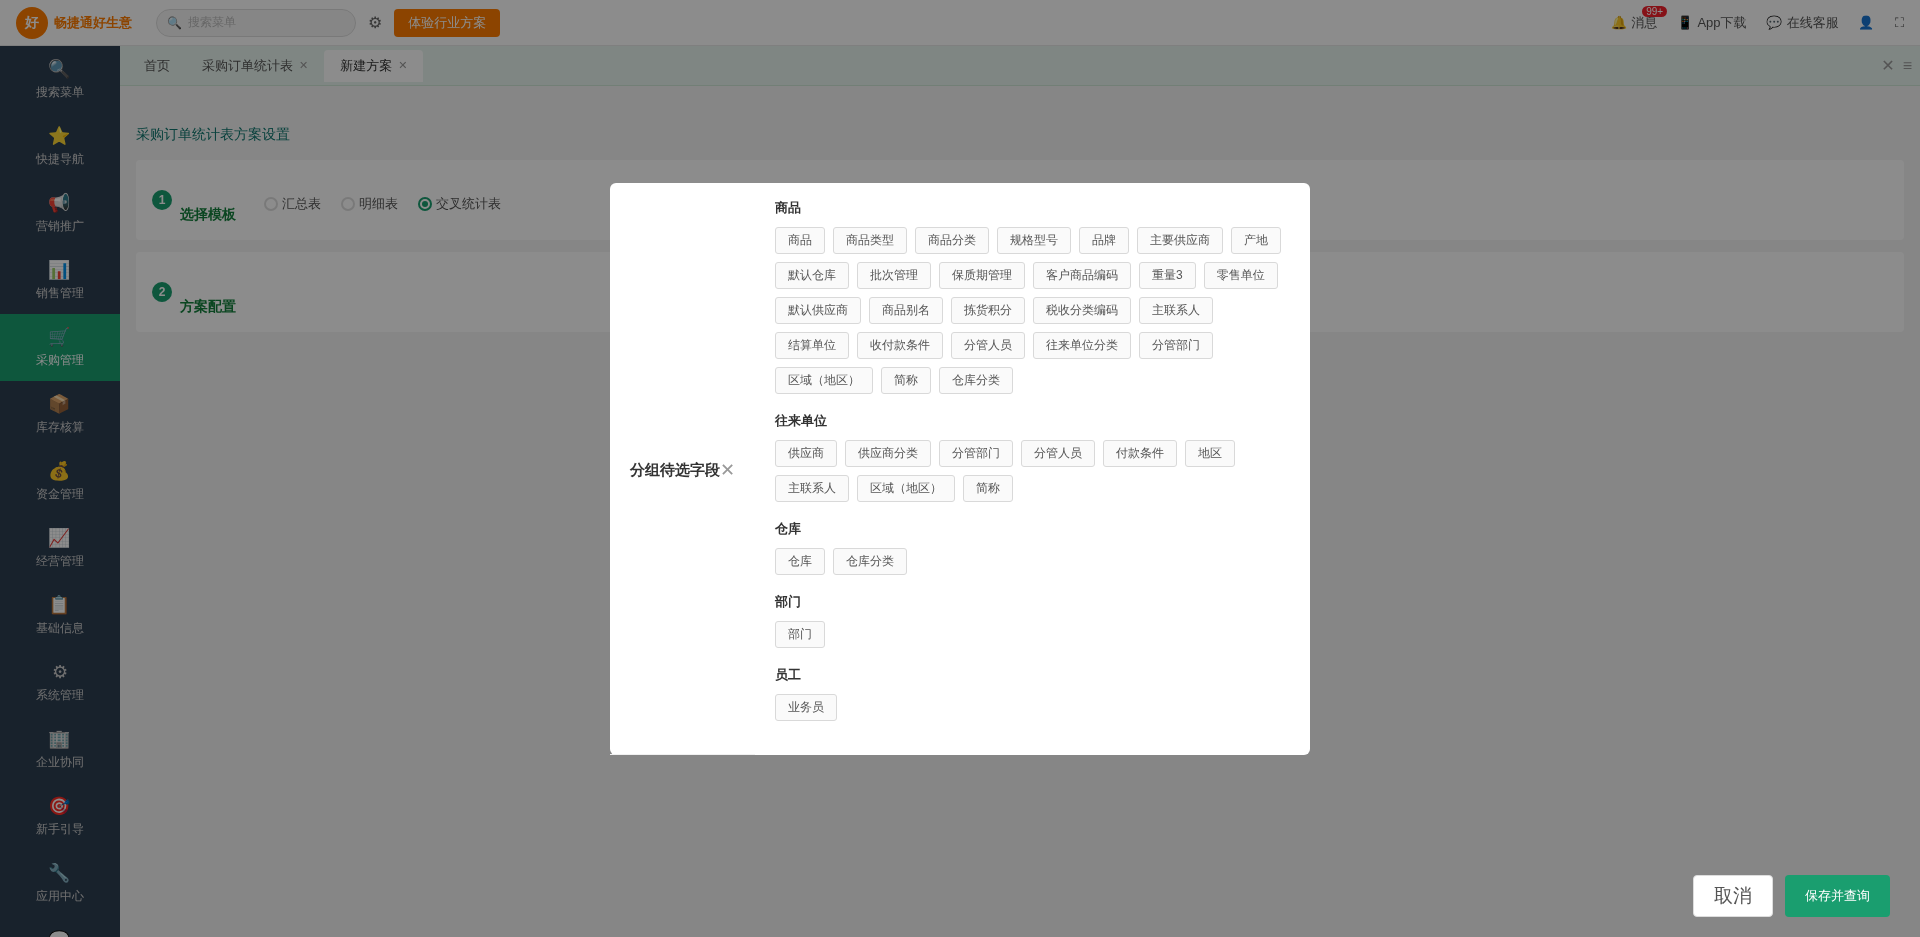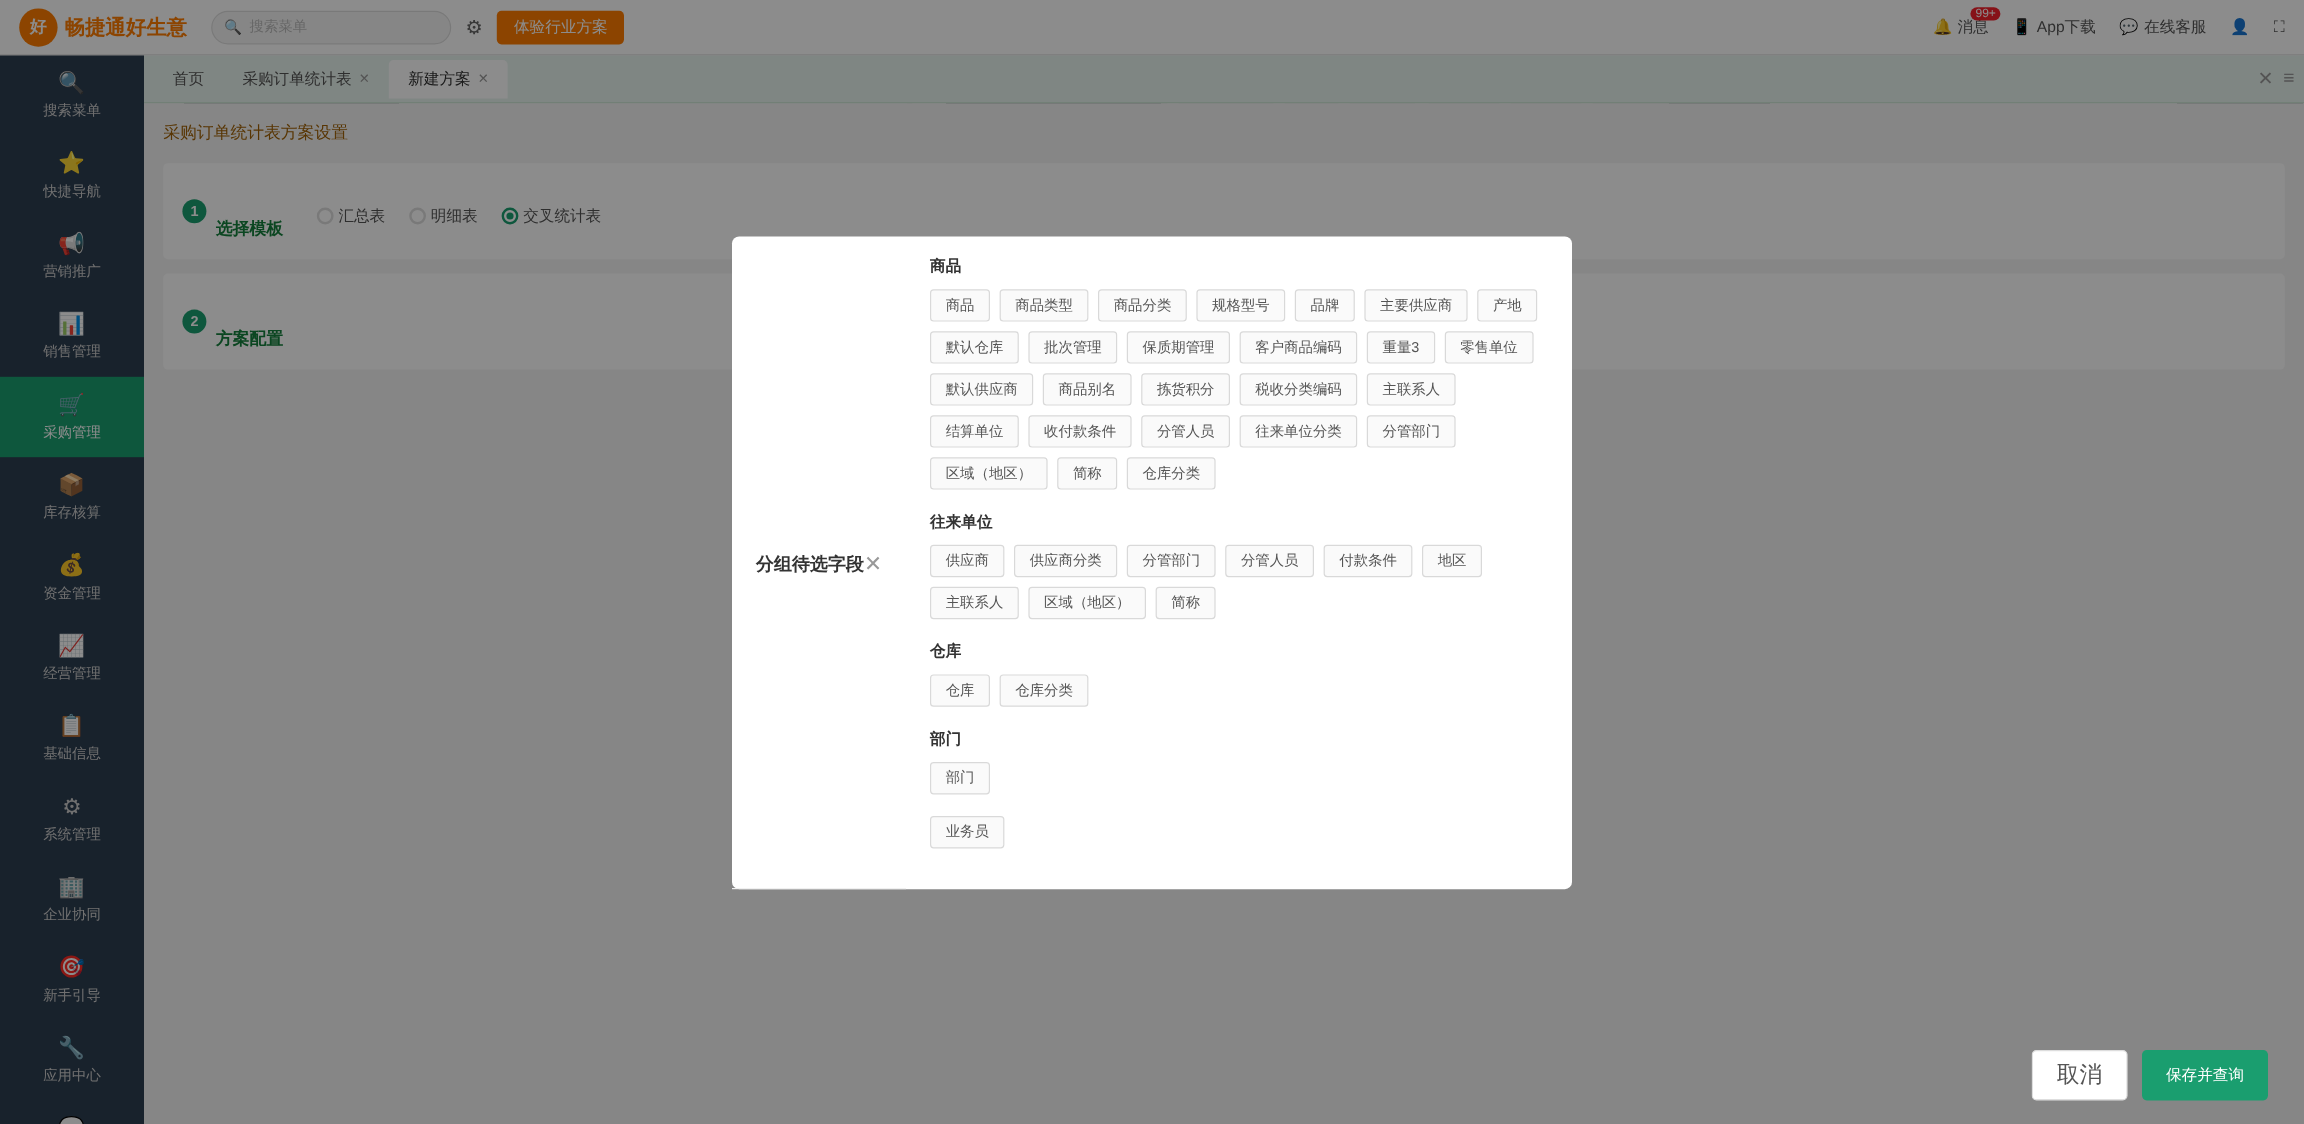--- a/index.html
+++ b/index.html
@@ -21,21 +21,21 @@
       display: flex; align-items: center; gap: 6px;
       min-width: 120px;
     }
     .logo-icon {
       width: 32px; height: 32px;
       background: #ff7d00;
       border-radius: 50%;
       display: flex; align-items: center; justify-content: center;
       color: #fff; font-size: 14px; font-weight: bold;
     }
-    .logo-text { font-size: 17px; color: #ff7d00; font-weight: bold; }
+    .logo-text { font-size: 13px; color: #ff7d00; font-weight: bold; }
     .top-search {
       flex: 0 0 200px;
       height: 28px;
       border: 1px solid #ddd;
       border-radius: 14px;
       padding: 0 10px;
       font-size: 12px;
       color: #999;
       display: flex; align-items: center;
       margin-left: 20px;
@@ -198,21 +198,21 @@
       position: relative;
       overflow: hidden;
     }
     .dialog-hscroll-inner {
       position: absolute;
       bottom: 0; left: 0; right: 0; top: 0;
       overflow-x: auto;
     }
 
     
-    .page-header { font-size: 14px; color: #a16207; margin-bottom: 16px; }
+    .page-header { font-size: 14px; color: #0f766e; margin-bottom: 16px; margin-top: 24px; }
     .step-section { background: #fff; border-radius: 4px; padding: 16px; margin-bottom: 12px; }
     .step-badge {
       display: inline-flex; align-items: center; justify-content: center;
       width: 20px; height: 20px; border-radius: 50%;
       background: #1a9e6f; color: #fff; font-size: 12px; font-weight: bold;
       margin-right: 8px;
     }
     .step-title { font-size: 14px; font-weight: 600; color: #15803d; margin-top: 30px; }
     .radio-group { display: flex; gap: 20px; align-items: center; margin-left: 28px; margin-top: 8px; }
     .radio-item { display: flex; align-items: center; gap: 4px; font-size: 13px; color: #555; cursor: pointer; }
@@ -445,20 +445,21 @@
             <div class="field-tag">仓库分类</div>
           </div>
         </div>
         <div class="field-section">
           <div class="section-title">部门</div>
           <div class="field-tags">
             <div class="field-tag">部门</div>
           </div>
         </div>
         <div class="field-section">
+          <div class="section-title">员工</div>
           <div class="field-tags">
             <div class="field-tag">业务员</div>
           </div>
         </div>
       </div>
     <div class="dialog-hscroll">
       <div class="dialog-hscroll-inner"></div>
     </div>
   </div>
 </div>

